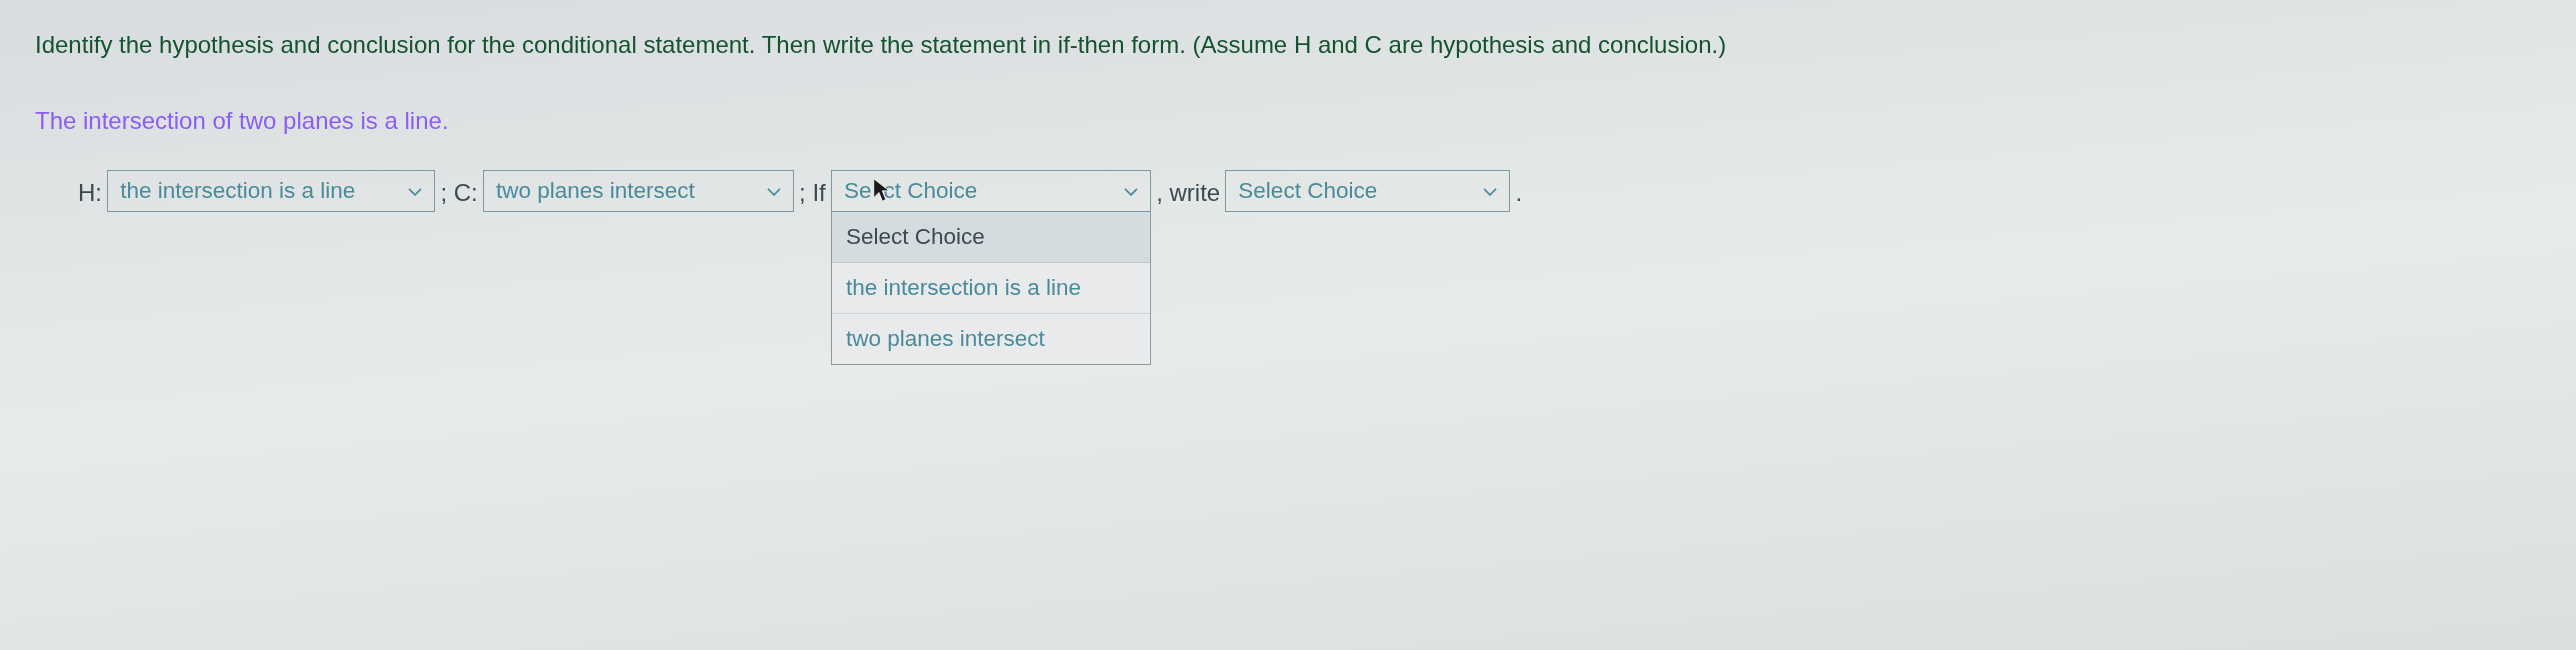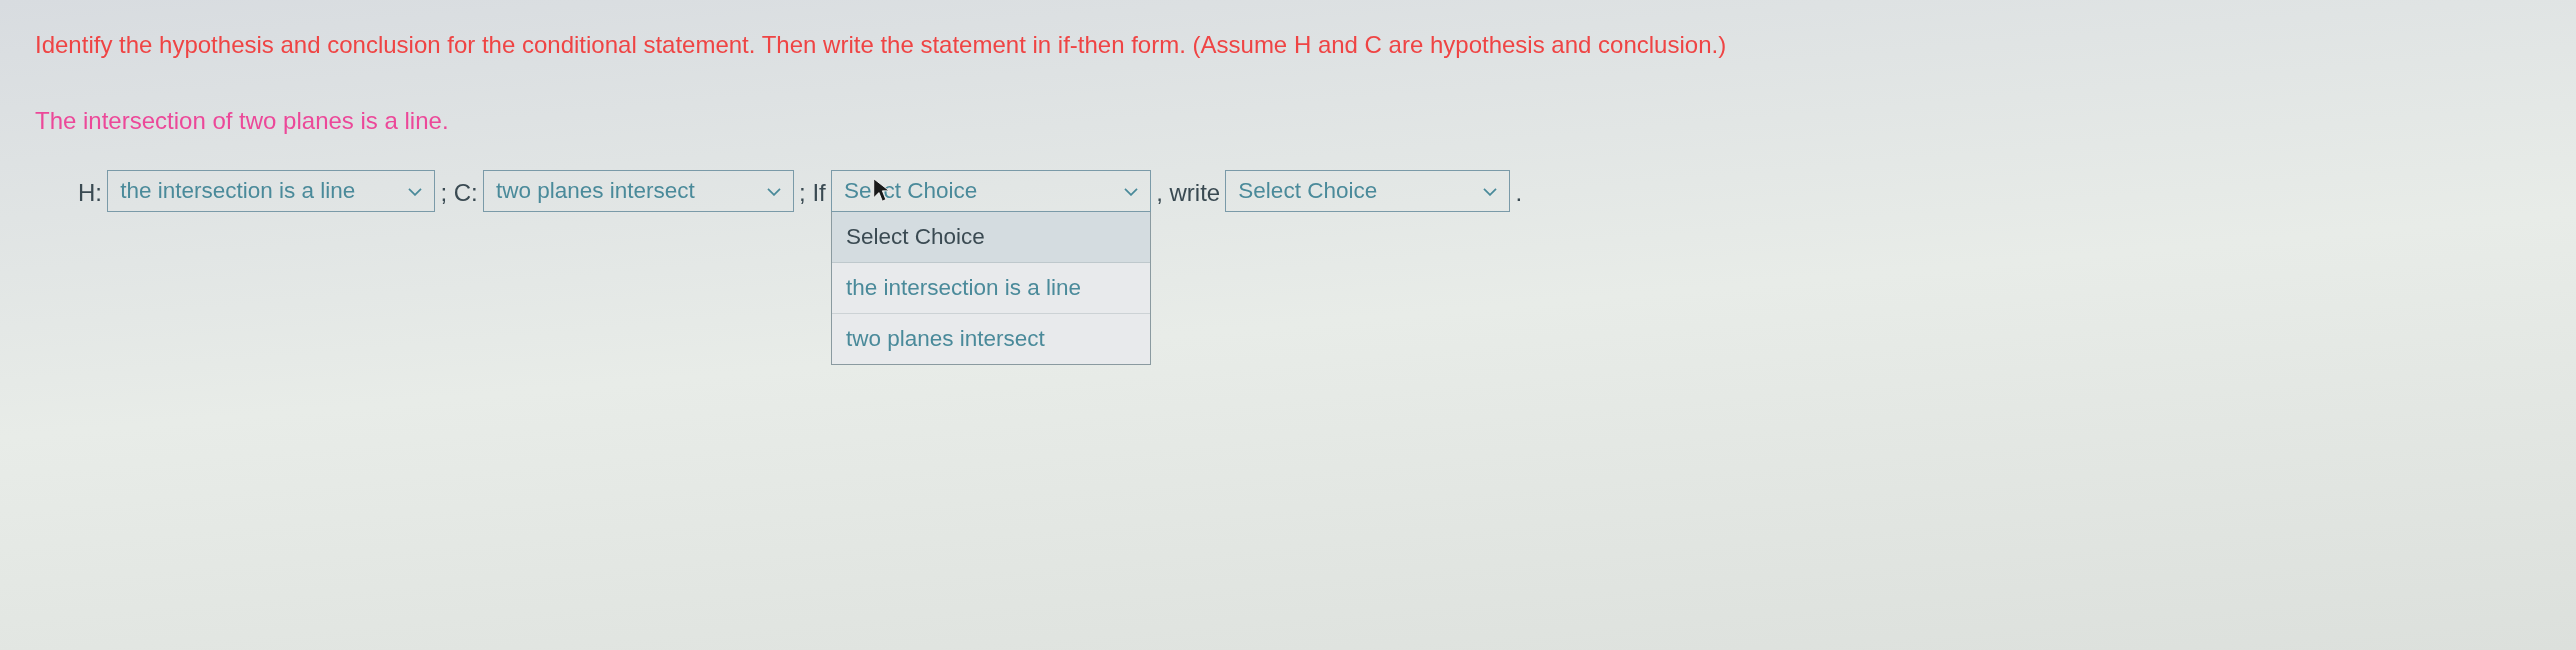--- a/index.html
+++ b/index.html
@@ -12,25 +12,25 @@
       background: linear-gradient(175deg, #d8dce0 0%, #e8ece8 50%, #dce0dc 100%);
       padding: 26px 35px;
       color: #3a4a52;
       font-size: 24px;
       min-height: 650px;
       position: relative;
     }
     .instruction {
       line-height: 1.6;
       margin-bottom: 43px;
-      color: #ef4444;
+      color: #14532d;
     }
     .statement {
       margin-bottom: 35px;
-      color: #ec4899;
+      color: #8b5cf6;
     }
     .answer-row {
       display: flex;
       align-items: flex-start;
       gap: 5.2px;
       padding-left: 43px;
       flex-wrap: nowrap;
     }
     .label {
       color: #3a4a52;

